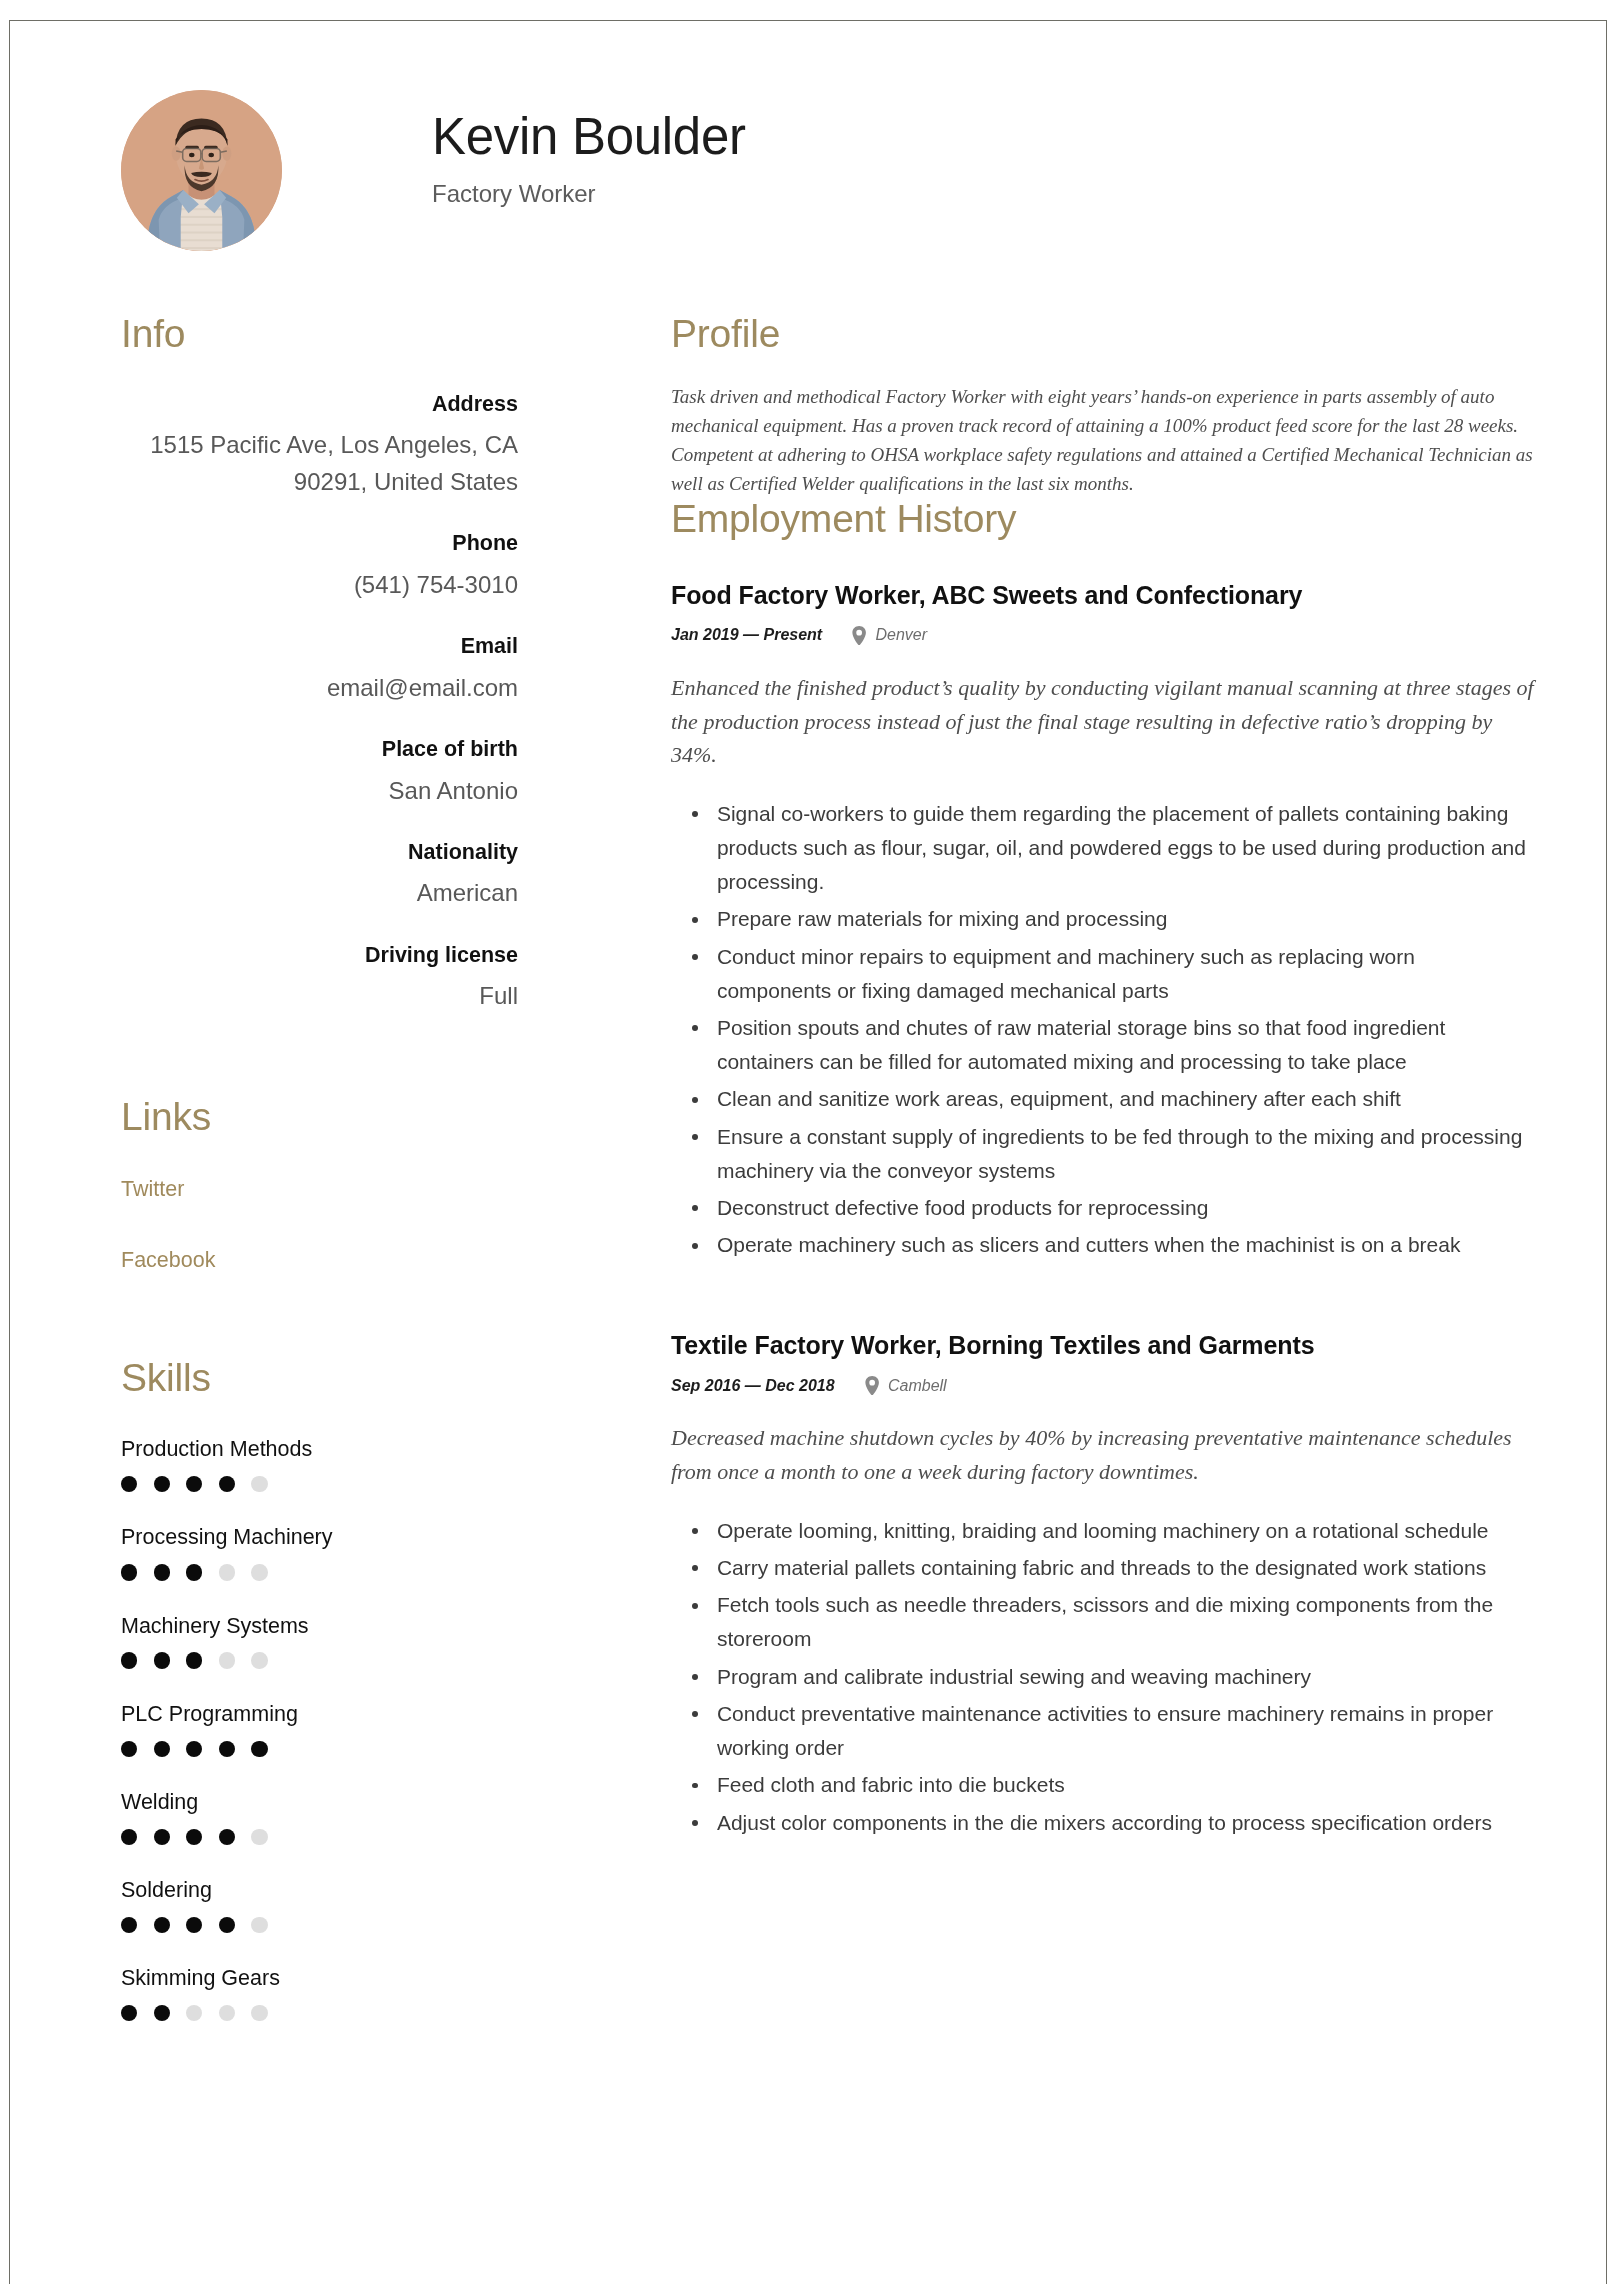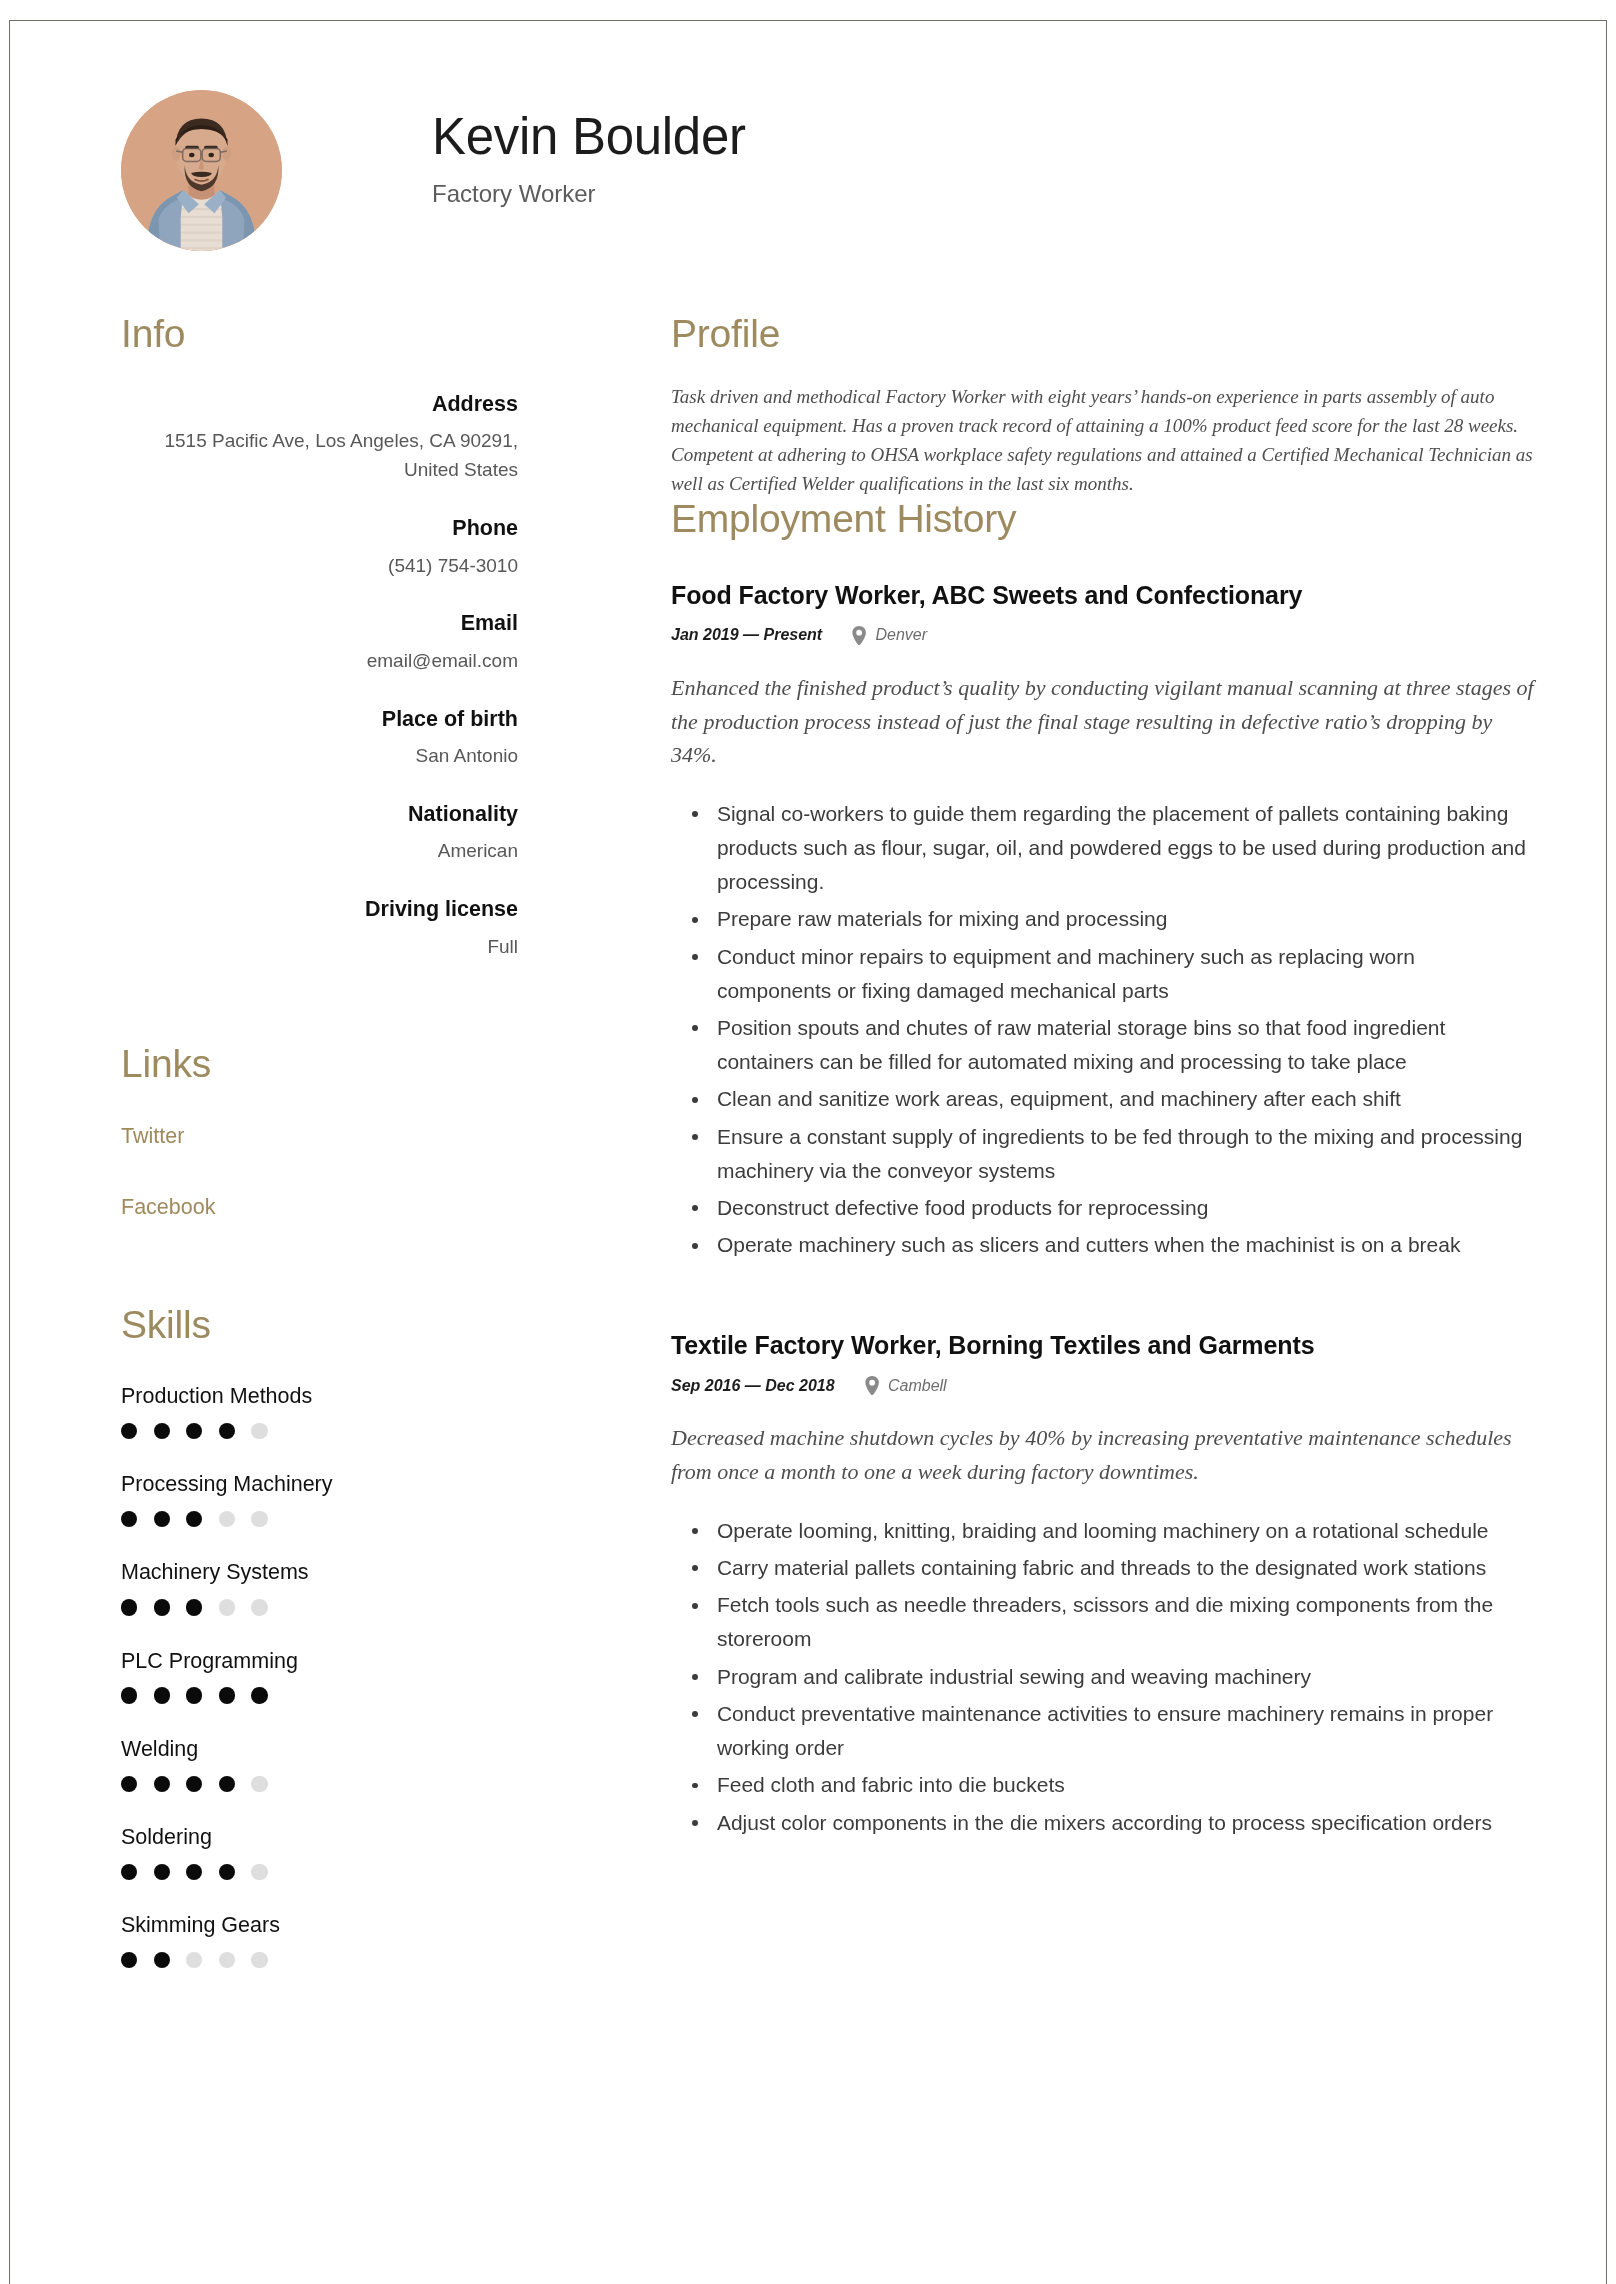--- a/index.html
+++ b/index.html
@@ -109,21 +109,21 @@
 
   .info-label {
     font-size: 21.5px;
     font-weight: 700;
     color: #111111;
     line-height: 1.3;
   }
 
   .info-value {
     margin-top: 8.5px;
-    font-size: 19px;
+    font-size: 24px;
     color: #585858;
     line-height: 1.52;
     font-weight: 400;
   }
 
   
   .links-wrap { margin-top: 81px; }
   .links-list { margin-top: 38px; }
   .link-item {
     display: block;

